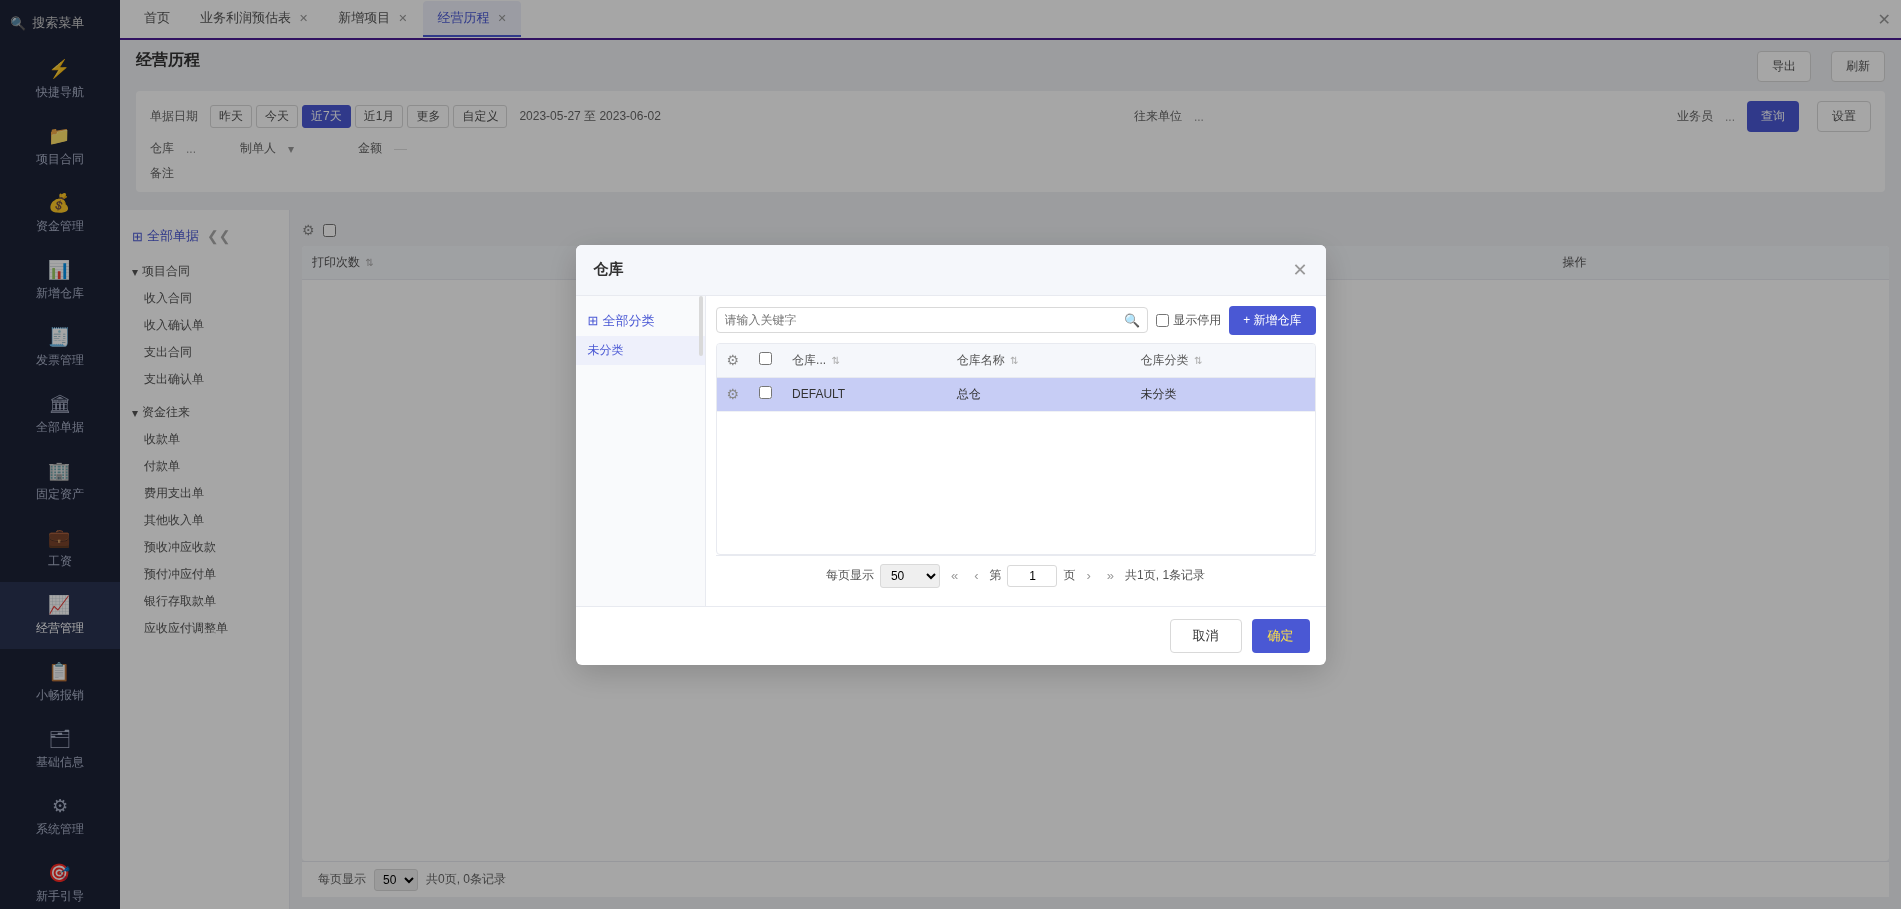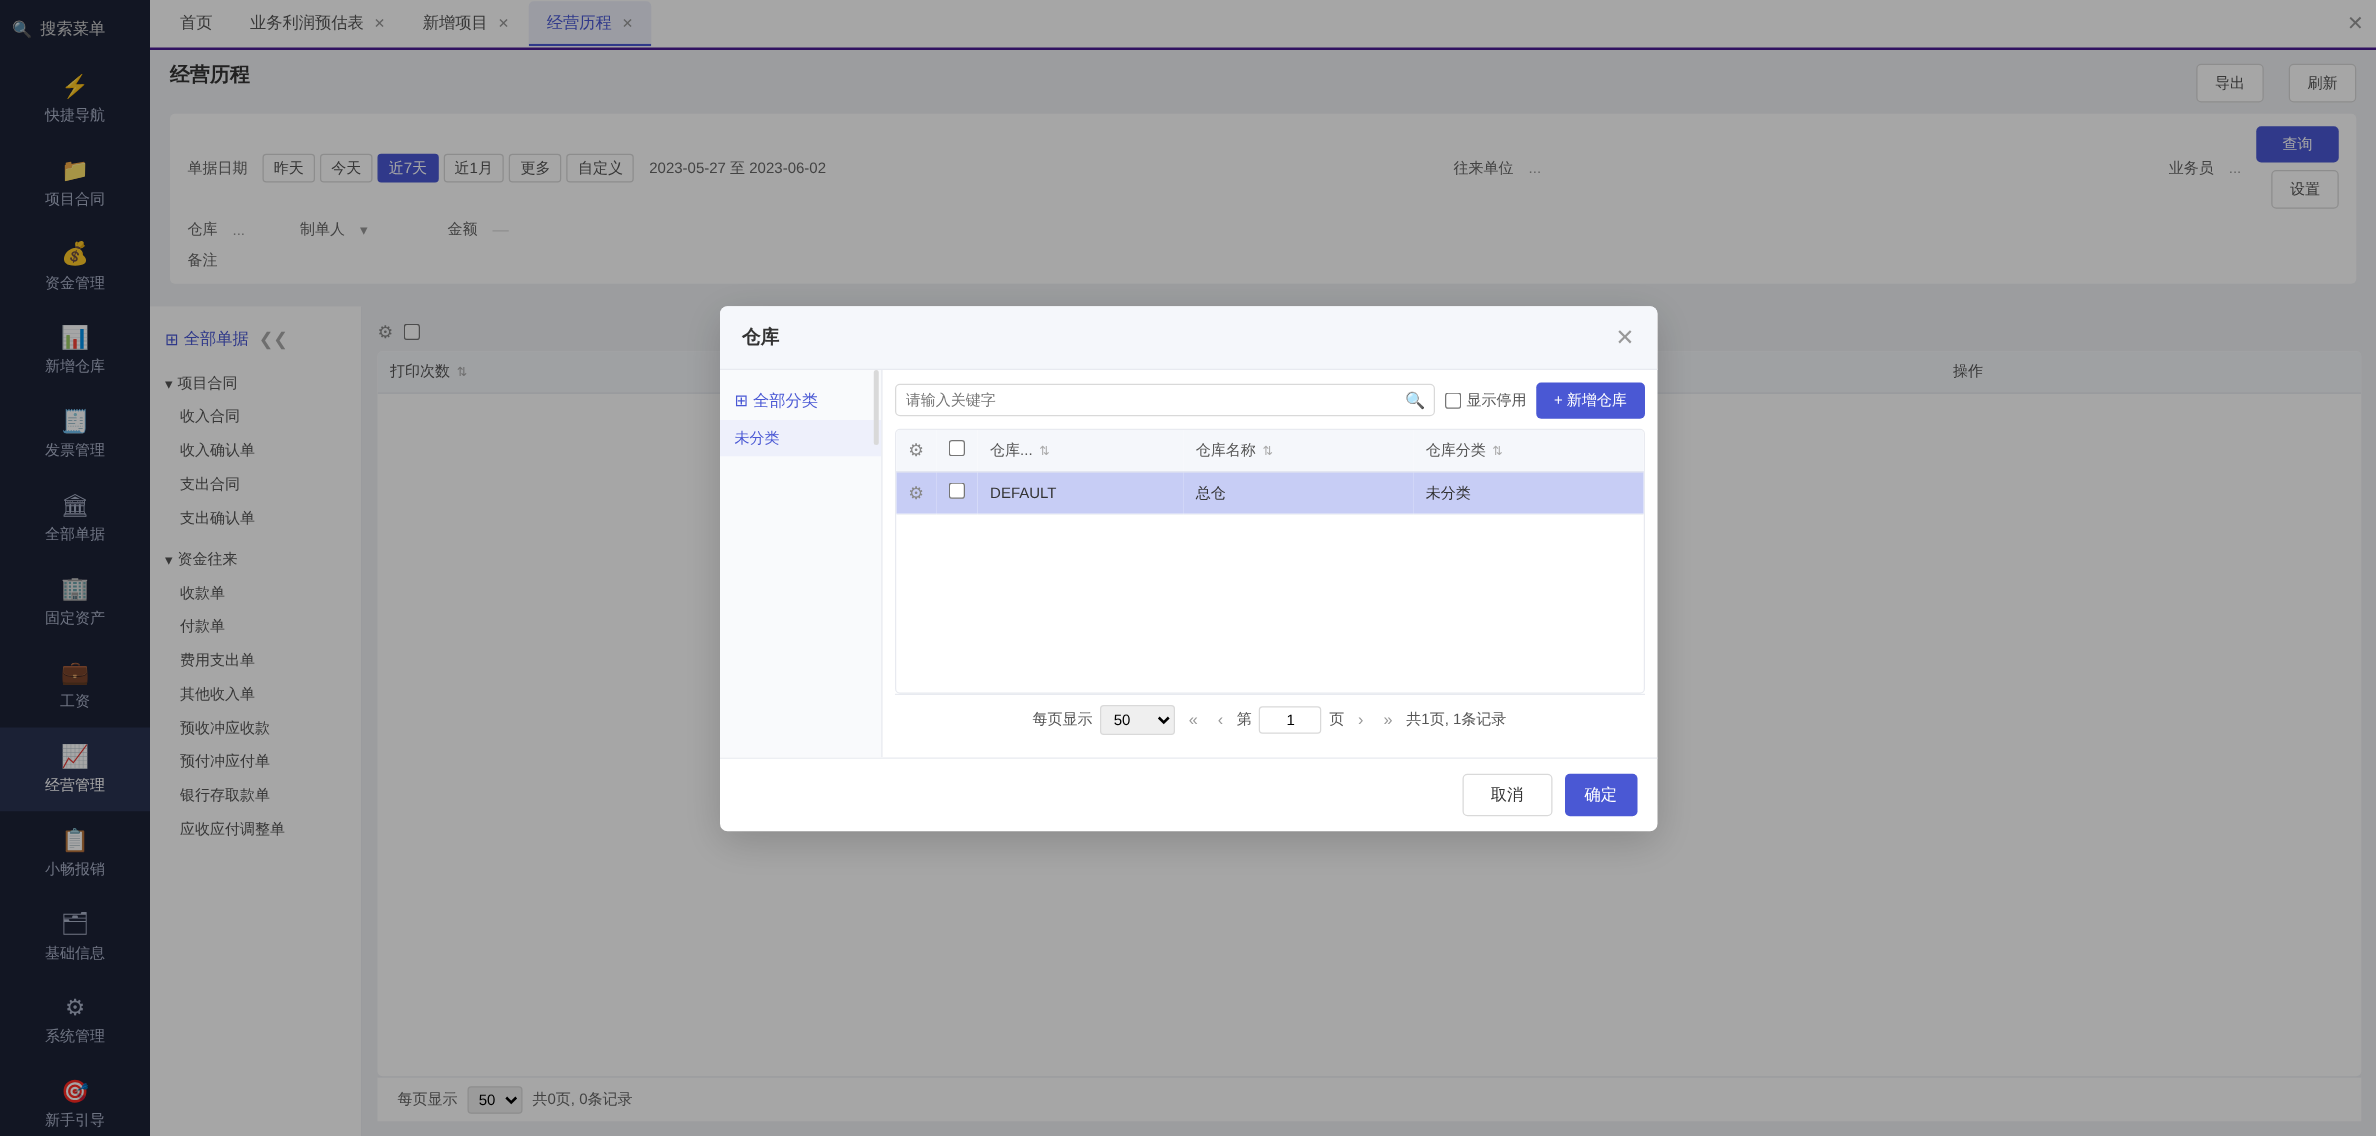--- a/index.html
+++ b/index.html
@@ -393,21 +393,21 @@
       background: #fff;
       color: #333;
       border: 1px solid #d9d9d9;
       border-radius: 4px;
       padding: 7px 22px;
       cursor: pointer;
       font-size: 13px;
     }
     .btn-confirm {
       background: #4a58d4;
-      color: #ffffff;
+      color: #fde047;
       border: none;
       border-radius: 4px;
       padding: 7px 16px;
       cursor: pointer;
       font-size: 13px;
     }
 
     
     .sort-icon { font-size: 10px; color: #aaa; margin-left: 2px; }
 
@@ -551,21 +551,21 @@
           <button class="filter-date-btn">更多</button>
           <button class="filter-date-btn">自定义</button>
         </div>
         <span class="filter-date-range">2023-05-27 至 2023-06-02</span>
         <span style="flex:1;"></span>
         <span class="filter-label">往来单位</span>
         <span class="filter-select">...</span>
         <span style="flex:1;"></span>
         <span class="filter-label">业务员</span>
         <span class="filter-select">...</span>
-        <div style="display:flex; gap:6px; margin-left:auto;flex-direction:column;">
+        <div style="display:flex; gap:6px; margin-left:auto;">
           <button class="btn-primary">查询</button>
           <button class="btn-default">设置</button>
         </div>
       </div>
       <div class="filter-row">
         <span class="filter-label">仓库</span>
         <span class="filter-select">...</span>
         <span style="width:20px;"></span>
         <span class="filter-label">制单人</span>
         <span class="filter-select" style="color:#999;">▾</span>

